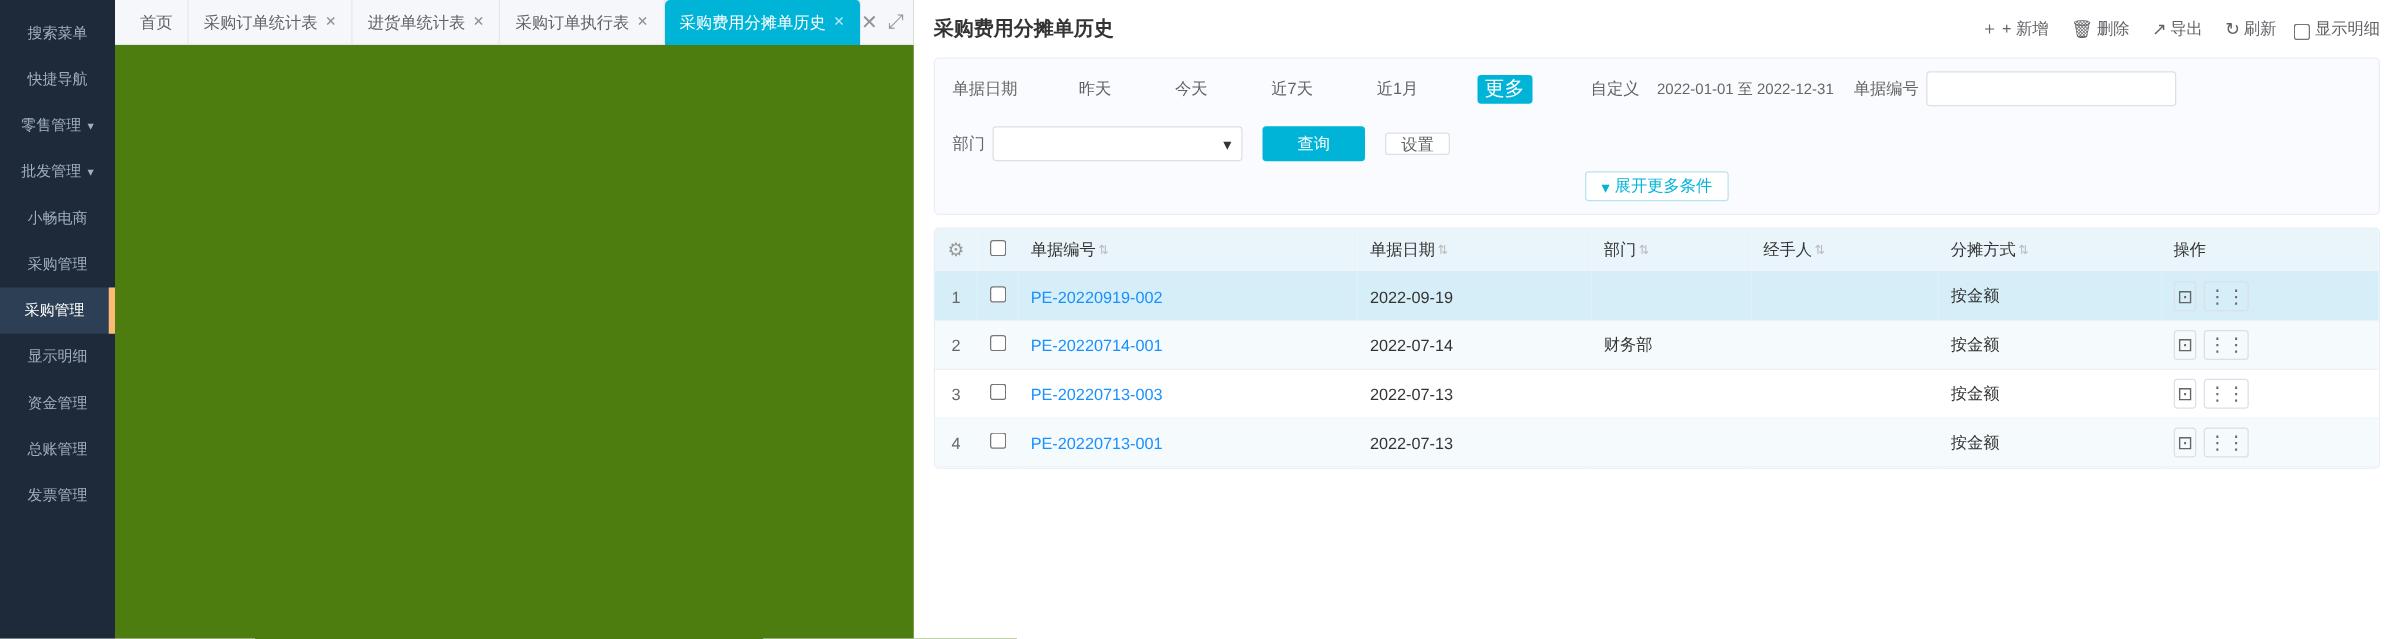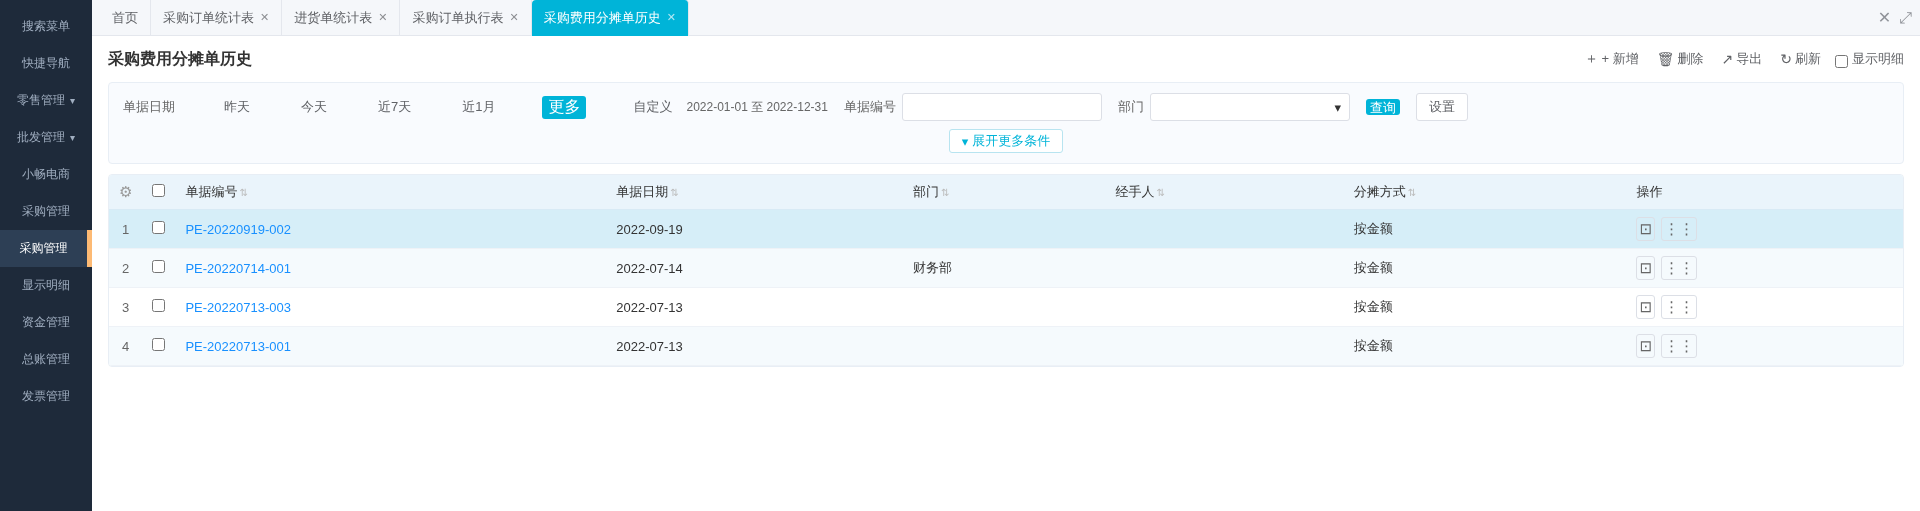--- a/index.html
+++ b/index.html
@@ -33,22 +33,22 @@
     }
     .sidebar-item .arrow {
       font-size: 10px;
       margin-left: 2px;
     }
 
     
     .main {
       flex: 1;
       display: flex;
-      flex-direction: column;
-      background: #0f172a;
+      flex-direction: row;
+      background: #4d7c0f;
       overflow: hidden;
     }
 
     
     .tab-bar {
       display: flex;
       align-items: center;
       background: #f5f7fa;
       border-bottom: 1px solid #e4e7ed;
       padding: 0 8px;
@@ -198,31 +198,31 @@
       cursor: pointer;
       display: flex;
       align-items: center;
       justify-content: space-between;
     }
     .search-btn {
       background: #00b4d8;
       color: #fff;
       border: none;
       border-radius: 3px;
-      height: 16px;
-      padding: 0 4px;
+      height: 28px;
+      padding: 0 28px;
       font-size: 13px;
       cursor: pointer;
     }
     .setting-btn {
       background: #fff;
       color: #606266;
       border: 1px solid #dcdfe6;
       border-radius: 3px;
-      height: 28px;
+      height: 18px;
       padding: 0 12px;
       font-size: 13px;
       cursor: pointer;
     }
     .expand-more {
       display: flex;
       justify-content: center;
       margin-top: 8px;
     }
     .expand-btn {

